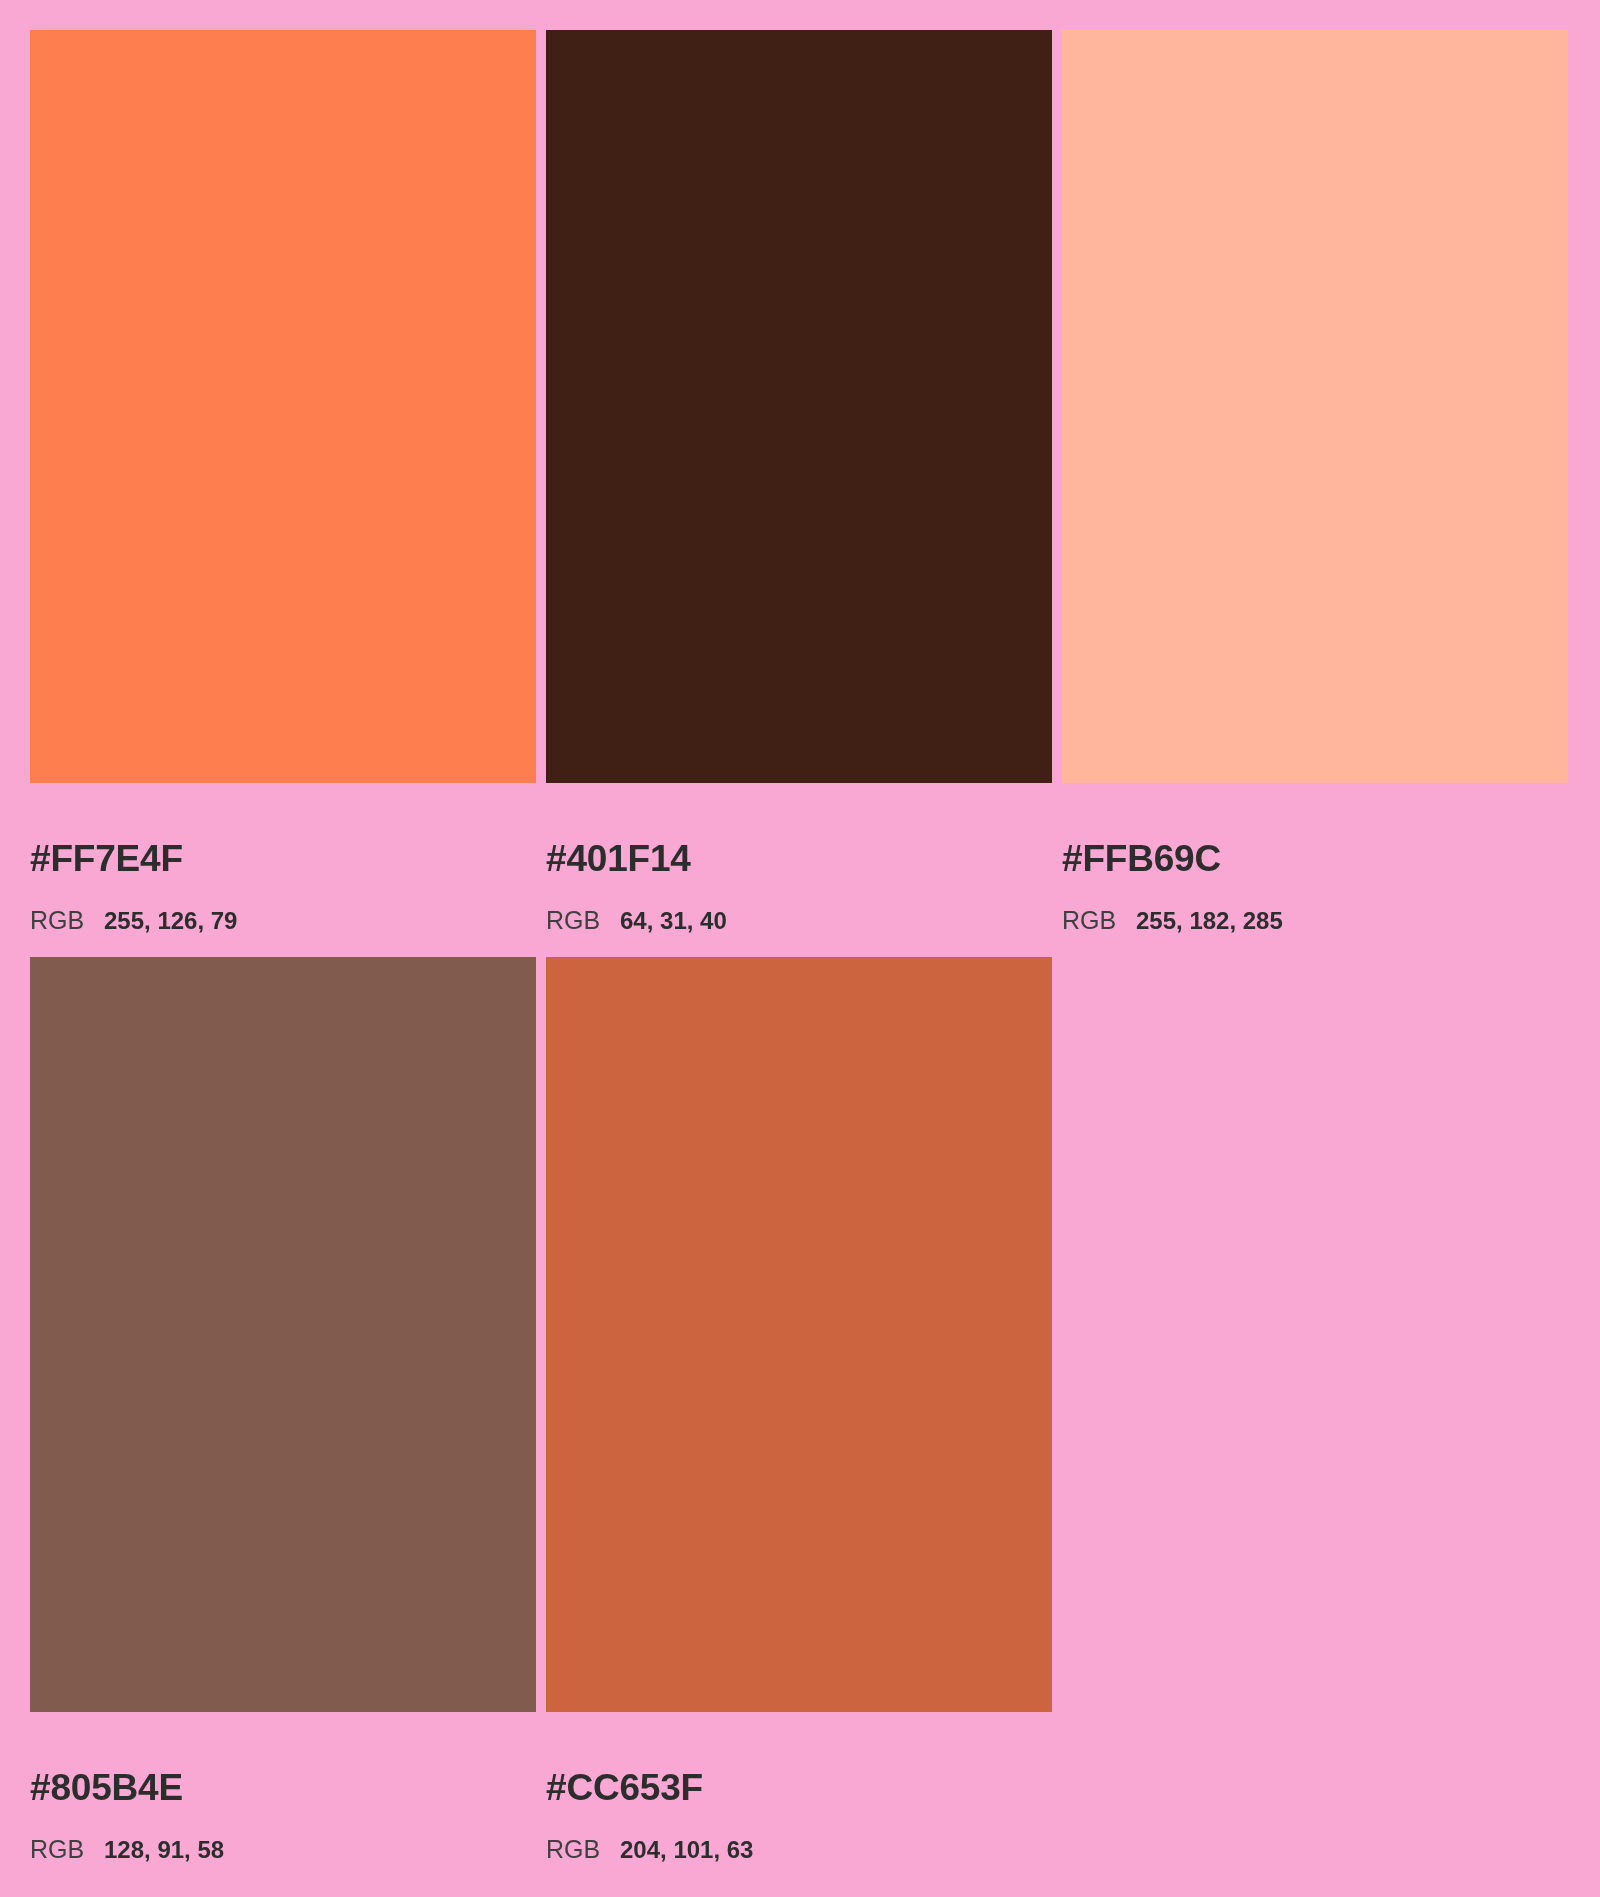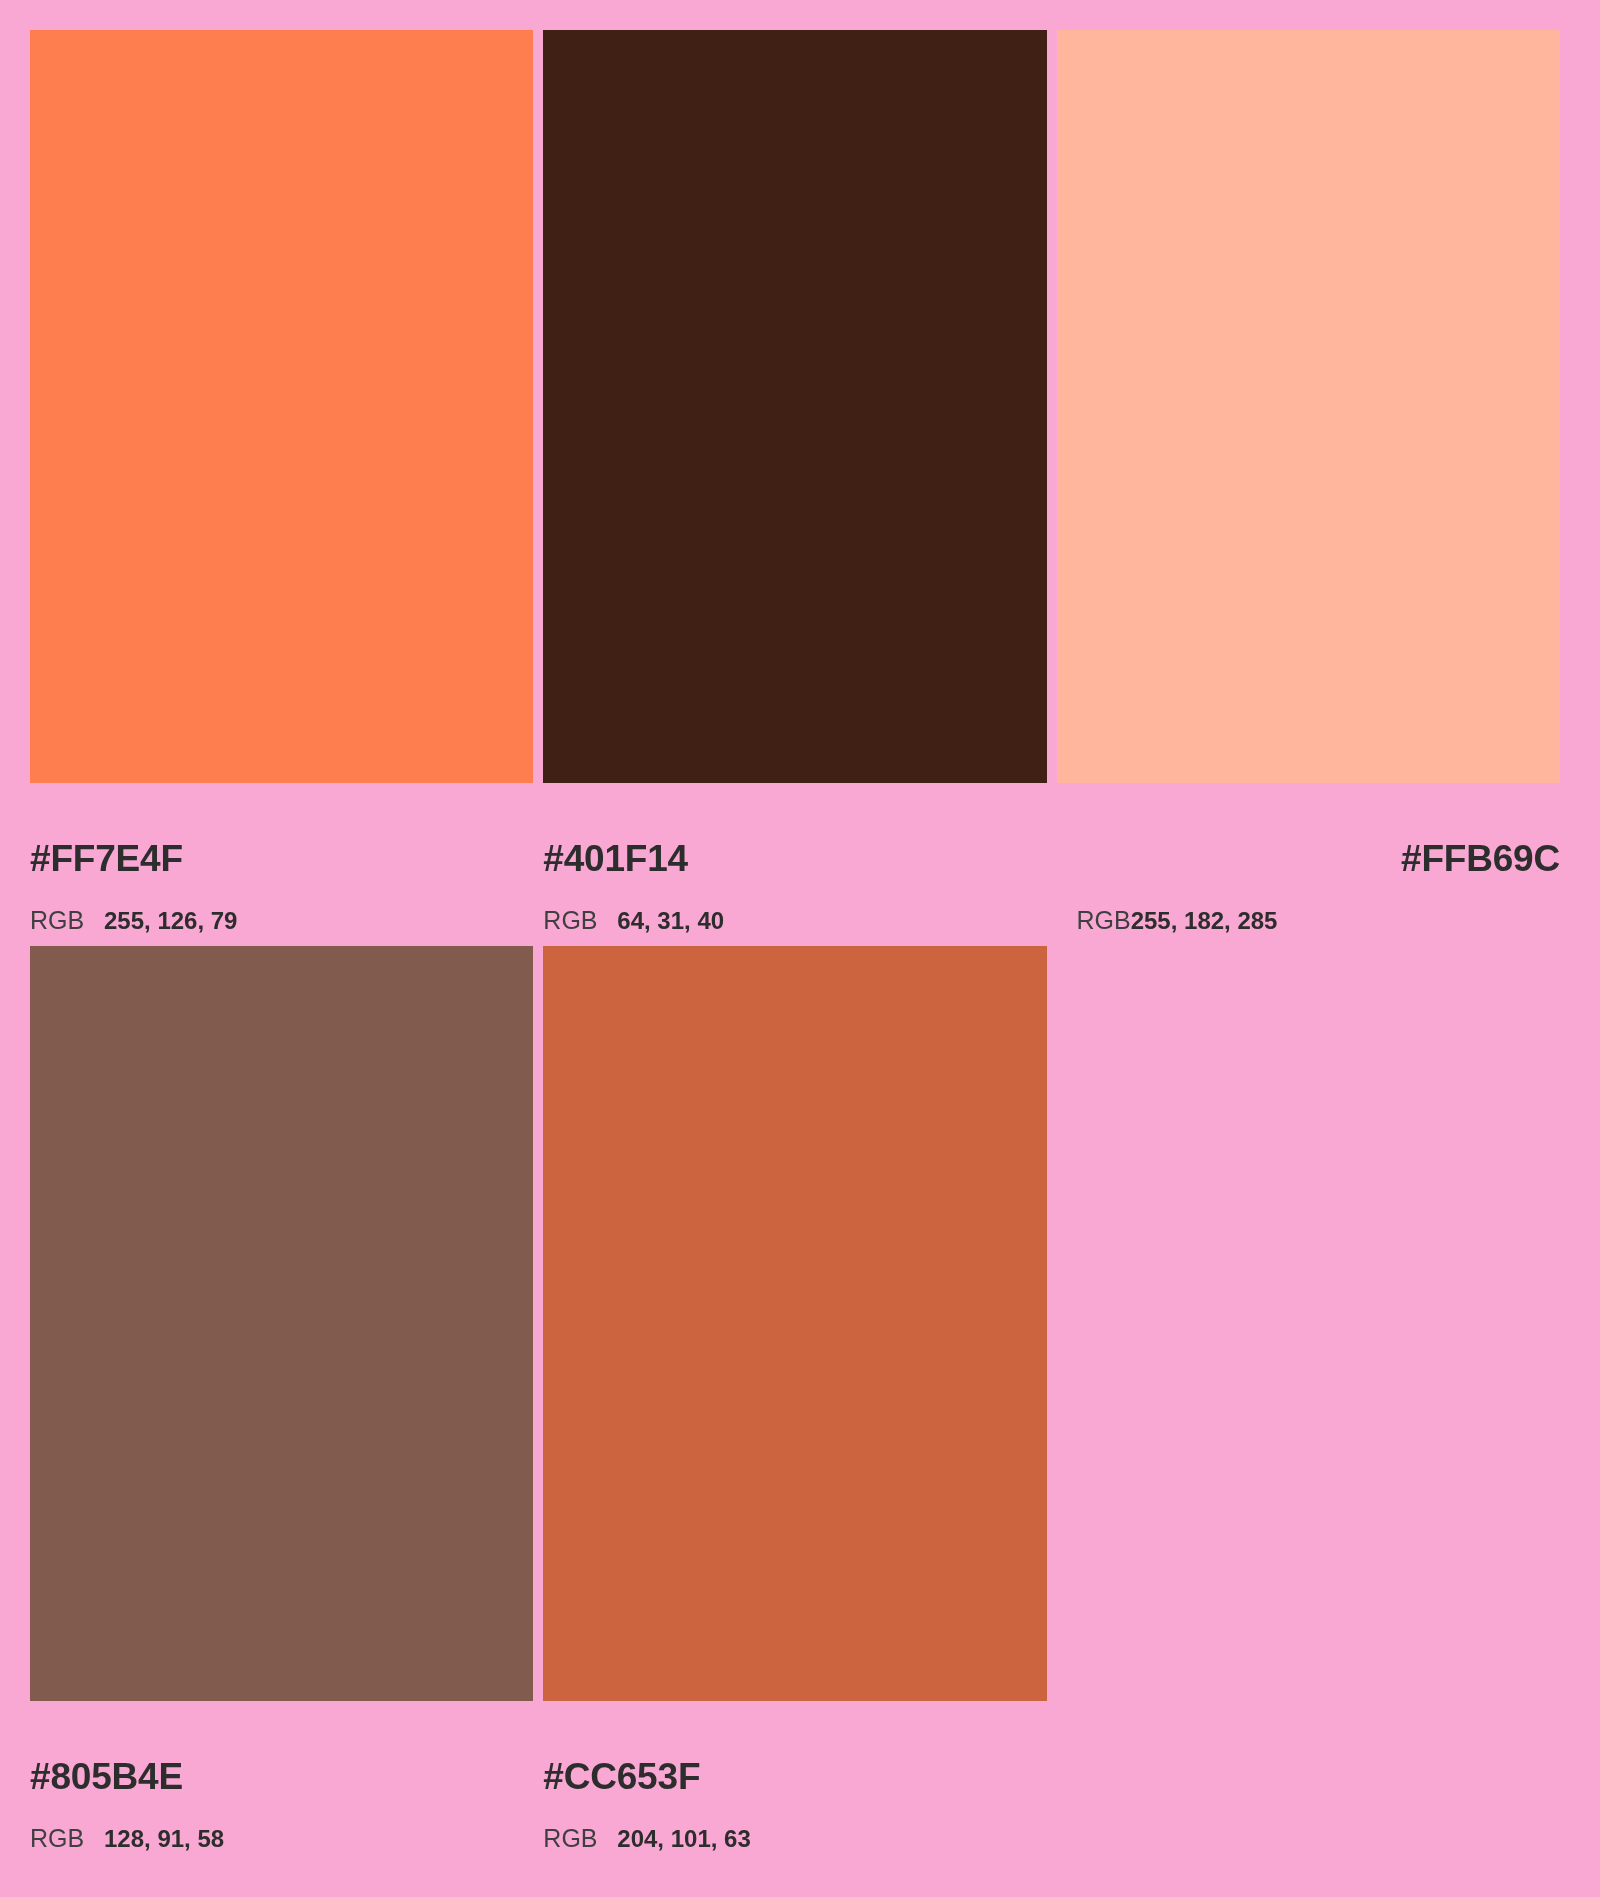--- a/index.html
+++ b/index.html
@@ -24,33 +24,32 @@
     background: #f9a8d4;
   }
 
   .palette-row {
     display: flex;
     flex-direction: row;
     width: 100%;
   }
 
   .palette-row + .palette-row {
-    margin-top: 13px;
+    margin-top: 24px;
     align-items: flex-end;
   }
 
   .swatch-cell {
     display: flex;
     flex-direction: column;
     width: 506px;
     margin-right: 10px;
   }
   .swatch-cell:last-child {
-    margin-right: 8px;
-    text-align: right;
+    margin-right: 0;
   }
 
   .swatch-cell.is-empty {
     visibility: hidden;
   }
 
   .swatch-chip {
     width: 100%;
     display: block;
   }

